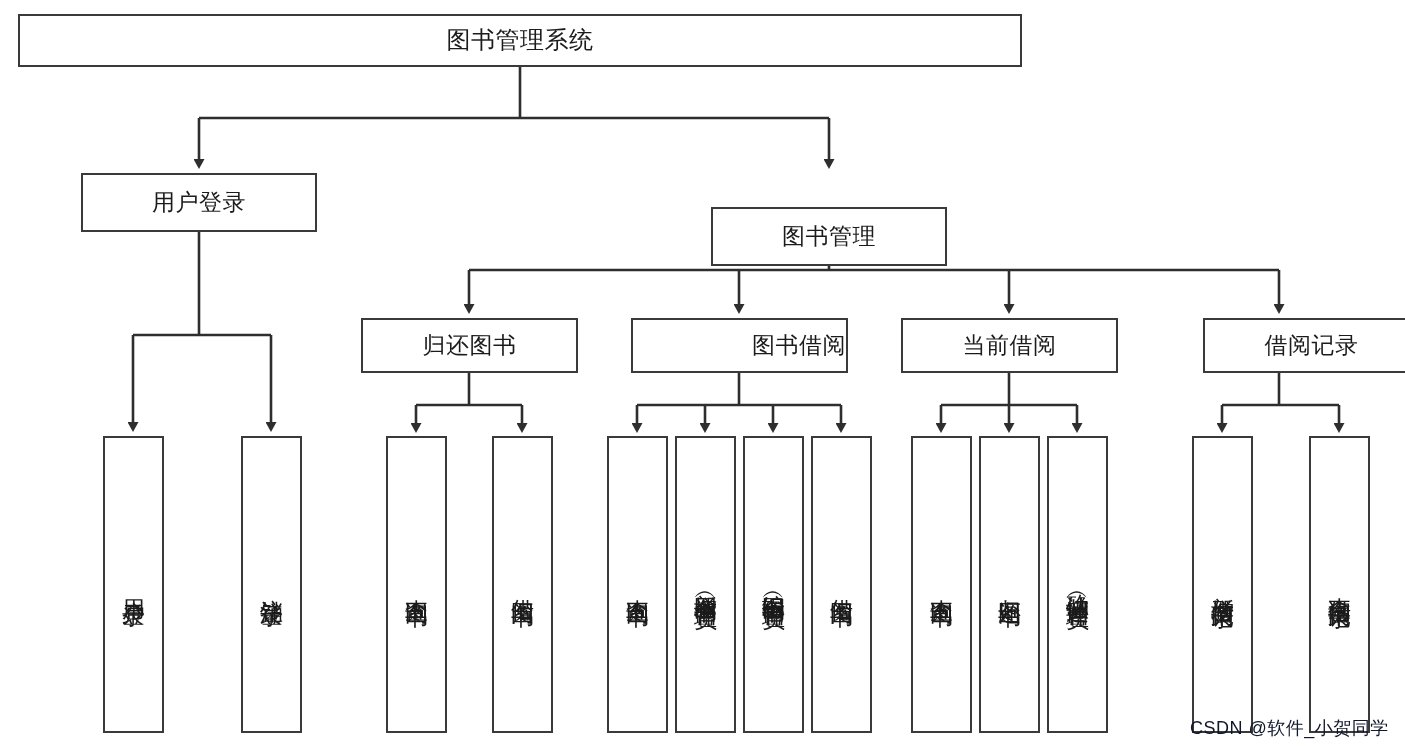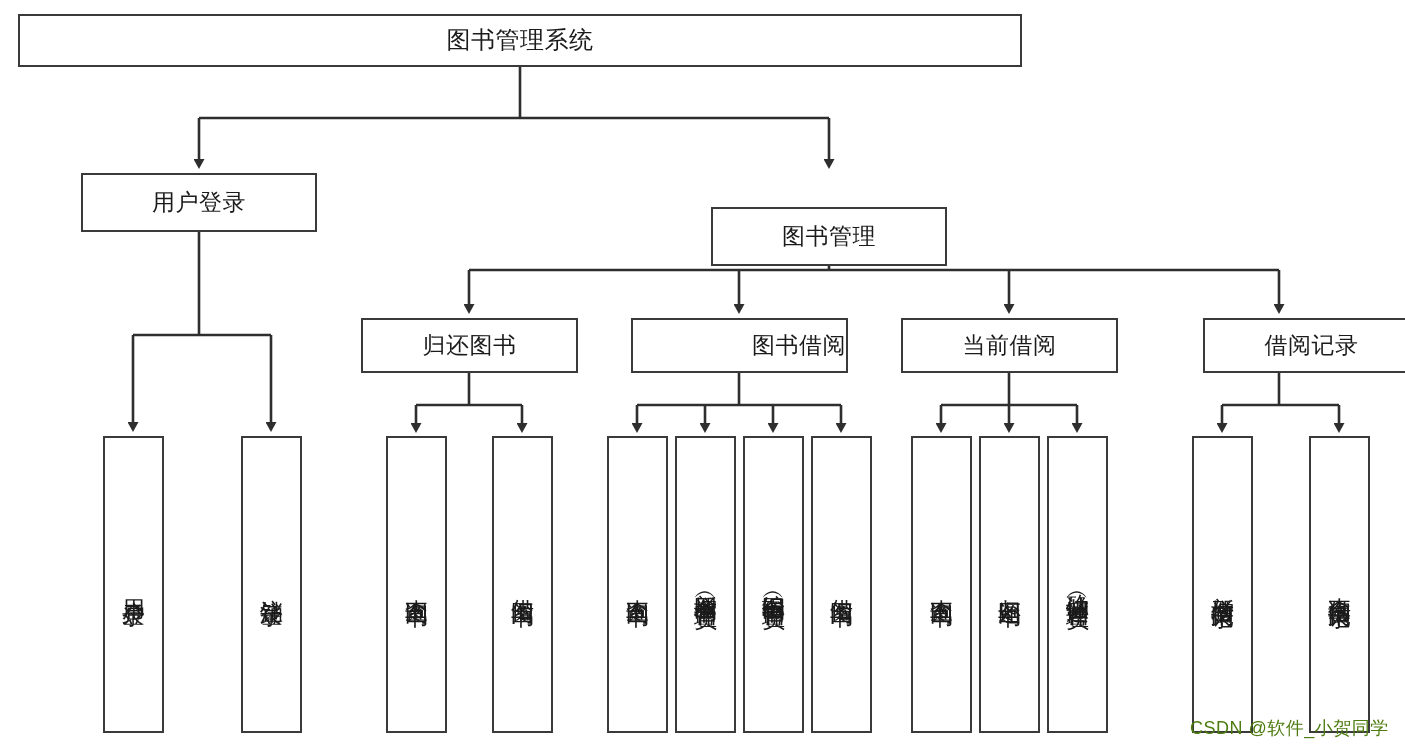--- a/index.html
+++ b/index.html
@@ -58,21 +58,21 @@
     writing-mode: vertical-rl;
     text-orientation: upright;
     font-size: 23px;
     line-height: 1.0;
     letter-spacing: 2px;
     white-space: nowrap;
   }
   .watermark {
     position: absolute;
     font-size: 18px;
-    color: #4d7c0f;
+    color: #0f172a;
     white-space: nowrap;
     letter-spacing: 0.5px;
   }
 </style>
 </head>
 <body>
 
 <div id="canvas">
 
   <svg class="wires" viewBox="0 0 1405 747" xmlns="http://www.w3.org/2000/svg">

